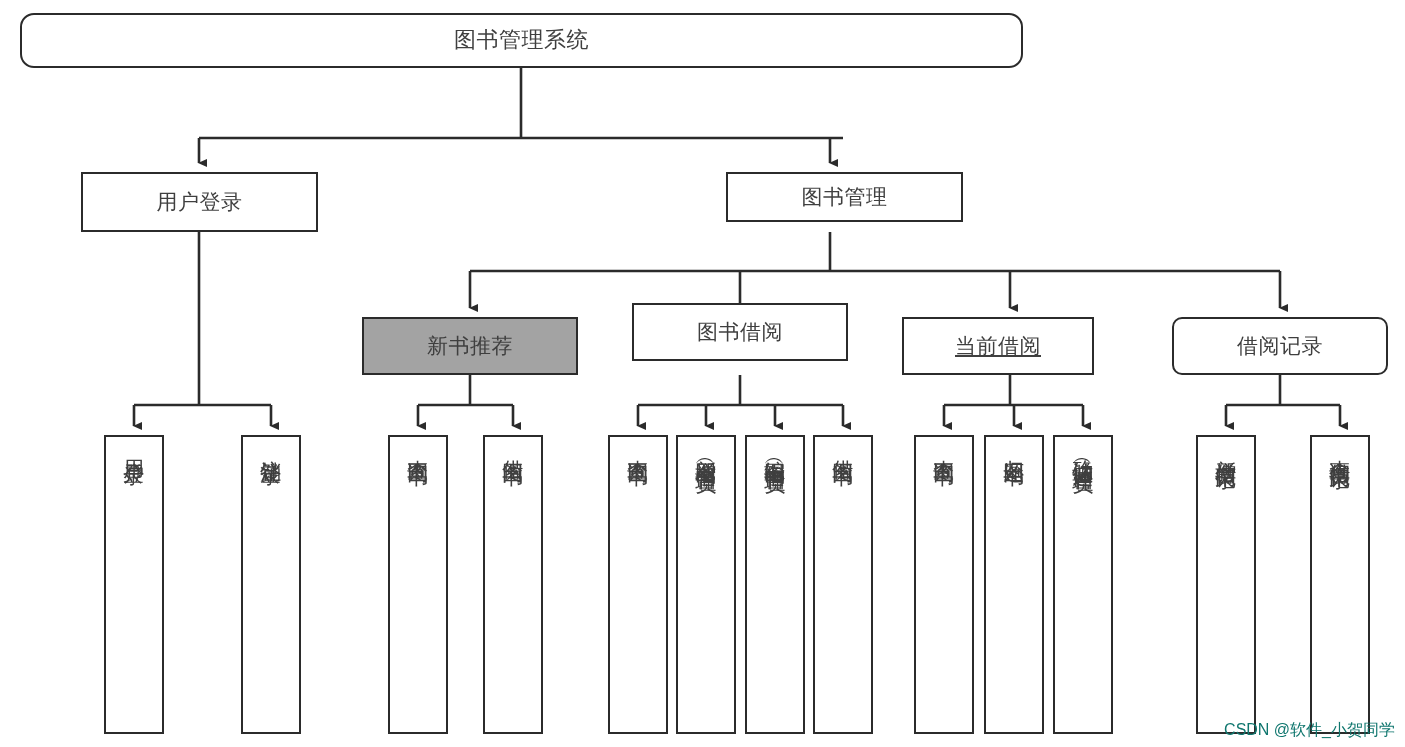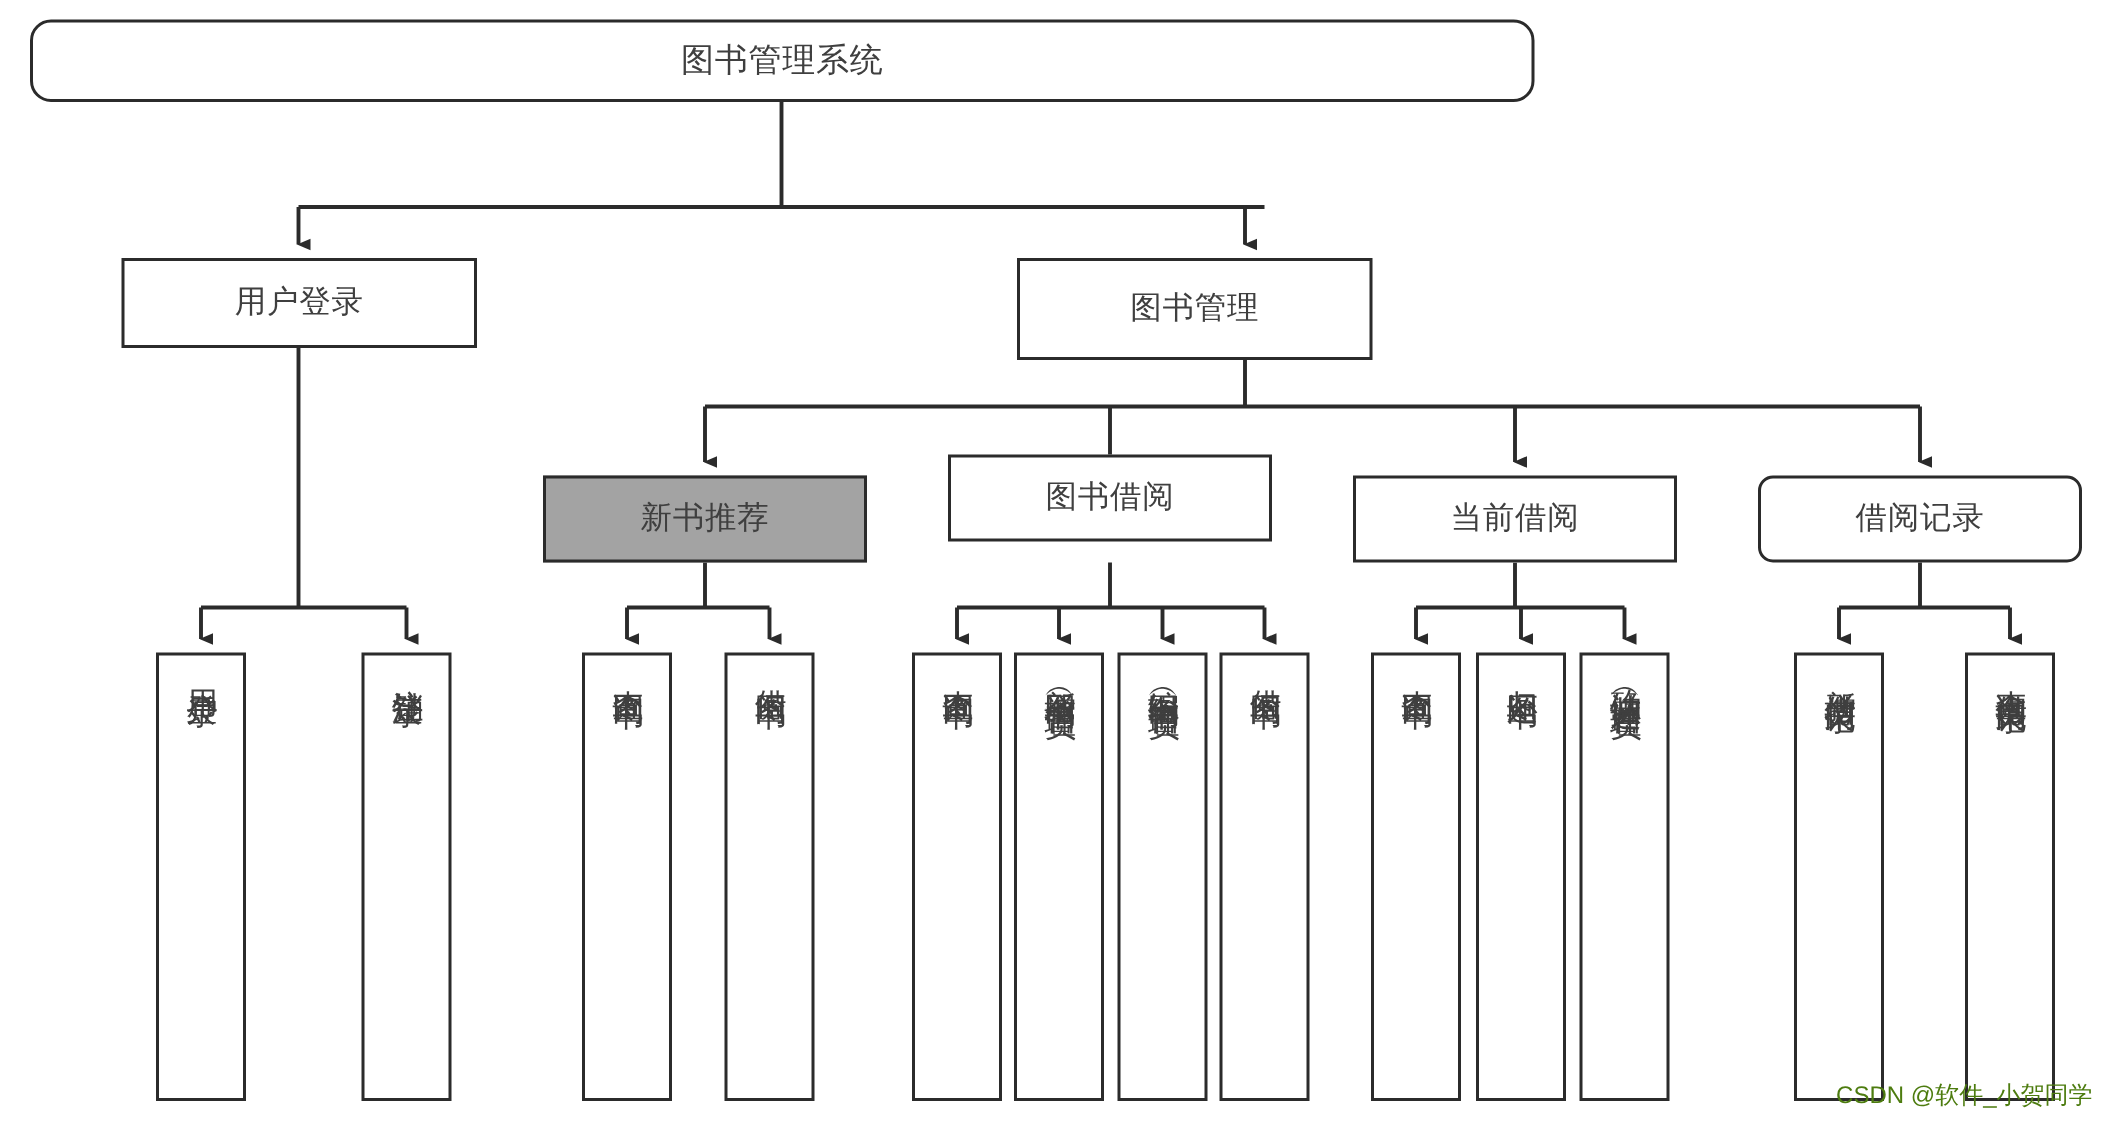--- a/index.html
+++ b/index.html
@@ -130,31 +130,31 @@
     </g>
   </svg>
 
   <div class="node horiz" id="root-node" style="left: 20px; top: 13px; width: 1003px; height: 55px; border-color: rgb(43, 43, 43); color: rgb(63, 63, 63); background: rgb(255, 255, 255); border-radius: 14px;">
     <span class="node-label">图书管理系统</span>
   </div>
 
   <div class="node horiz" id="n-l2-0" style="left: 81px; top: 172px; width: 237px; height: 60px; border-color: rgb(43, 43, 43); color: rgb(63, 63, 63); background: rgb(255, 255, 255);">
     <span class="node-label">用户登录</span>
   </div>
-  <div class="node horiz" id="n-l2-1" style="left: 678px; top: 172px; width: 237px; height: 68px; border-color: rgb(43, 43, 43); color: rgb(63, 63, 63); background: rgb(255, 255, 255);">
+  <div class="node horiz" id="n-l2-1" style="left: 726px; top: 172px; width: 237px; height: 50px; border-color: rgb(43, 43, 43); color: rgb(63, 63, 63); background: rgb(255, 255, 255);">
     <span class="node-label">图书管理</span>
   </div>
 
   <div class="node horiz" id="n-l3-0" style="left: 362px; top: 317px; width: 216px; height: 58px; border-color: rgb(43, 43, 43); color: rgb(63, 63, 63); background: #a3a3a3;">
     <span class="node-label">新书推荐</span>
   </div>
   <div class="node horiz" id="n-l3-1" style="left: 632px; top: 303px; width: 216px; height: 58px; border-color: rgb(43, 43, 43); color: rgb(63, 63, 63); background: rgb(255, 255, 255);">
     <span class="node-label">图书借阅</span>
   </div>
-  <div class="node horiz" id="n-l3-2" style="left: 902px; top: 317px; width: 216px; height: 58px; border-color: rgb(43, 43, 43); color: rgb(63, 63, 63); background: rgb(255, 255, 255);">
+  <div class="node horiz" id="n-l3-2" style="left: 902px; top: 317px; width: 192px; height: 58px; border-color: rgb(43, 43, 43); color: rgb(63, 63, 63); background: rgb(255, 255, 255); text-decoration: underline;">
     <span class="node-label">当前借阅</span>
   </div>
   <div class="node horiz" id="n-l3-3" style="left: 1172px; top: 317px; width: 216px; height: 58px; border-color: rgb(43, 43, 43); color: rgb(63, 63, 63); background: rgb(255, 255, 255); border-radius: 10px;">
     <span class="node-label">借阅记录</span>
   </div>
 
   <div class="node vert" id="n-lf-0" style="left: 104px; top: 435px; width: 60px; height: 299px; border-color: rgb(43, 43, 43); color: rgb(63, 63, 63); background: rgb(255, 255, 255);">
     <span class="node-label">用户登录</span>
   </div>
   <div class="node vert" id="n-lf-1" style="left: 241px; top: 435px; width: 60px; height: 299px; border-color: rgb(43, 43, 43); color: rgb(63, 63, 63); background: rgb(255, 255, 255);">
@@ -187,14 +187,14 @@
   <div class="node vert" id="n-lf-10" style="left: 1053px; top: 435px; width: 60px; height: 299px; border-color: rgb(43, 43, 43); color: rgb(63, 63, 63); background: rgb(255, 255, 255);">
     <span class="node-label">确认归还（管理员）</span>
   </div>
   <div class="node vert" id="n-lf-11" style="left: 1196px; top: 435px; width: 60px; height: 299px; border-color: rgb(43, 43, 43); color: rgb(63, 63, 63); background: rgb(255, 255, 255);">
     <span class="node-label">新增借阅记录</span>
   </div>
   <div class="node vert" id="n-lf-12" style="left: 1310px; top: 435px; width: 60px; height: 299px; border-color: rgb(43, 43, 43); color: rgb(63, 63, 63); background: rgb(255, 255, 255);">
     <span class="node-label">查询借阅记录</span>
   </div>
 
-  <div class="watermark" style="color: #4d7c0f;">CSDN @软件_小贺同学</div>
+  <div class="watermark" style="color: #0f766e;">CSDN @软件_小贺同学</div>
 </div>
 
 </body></html>

